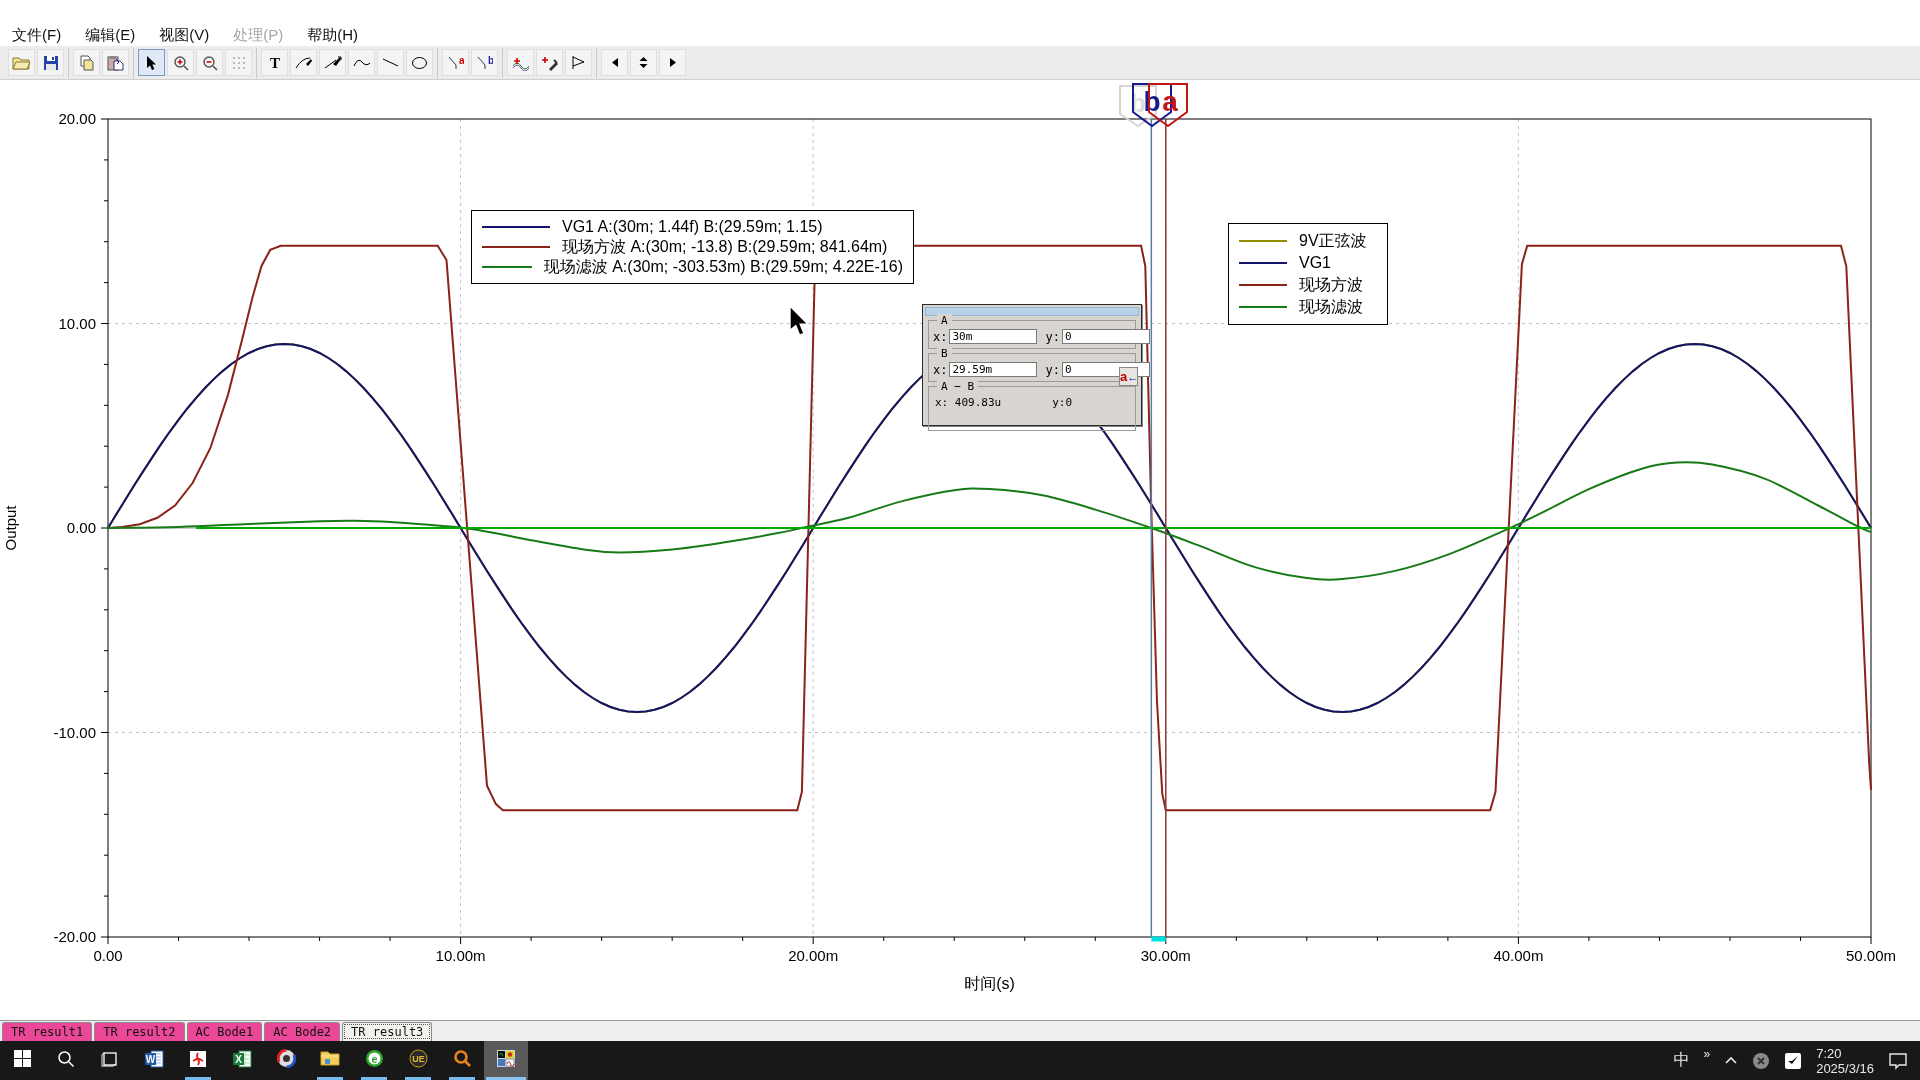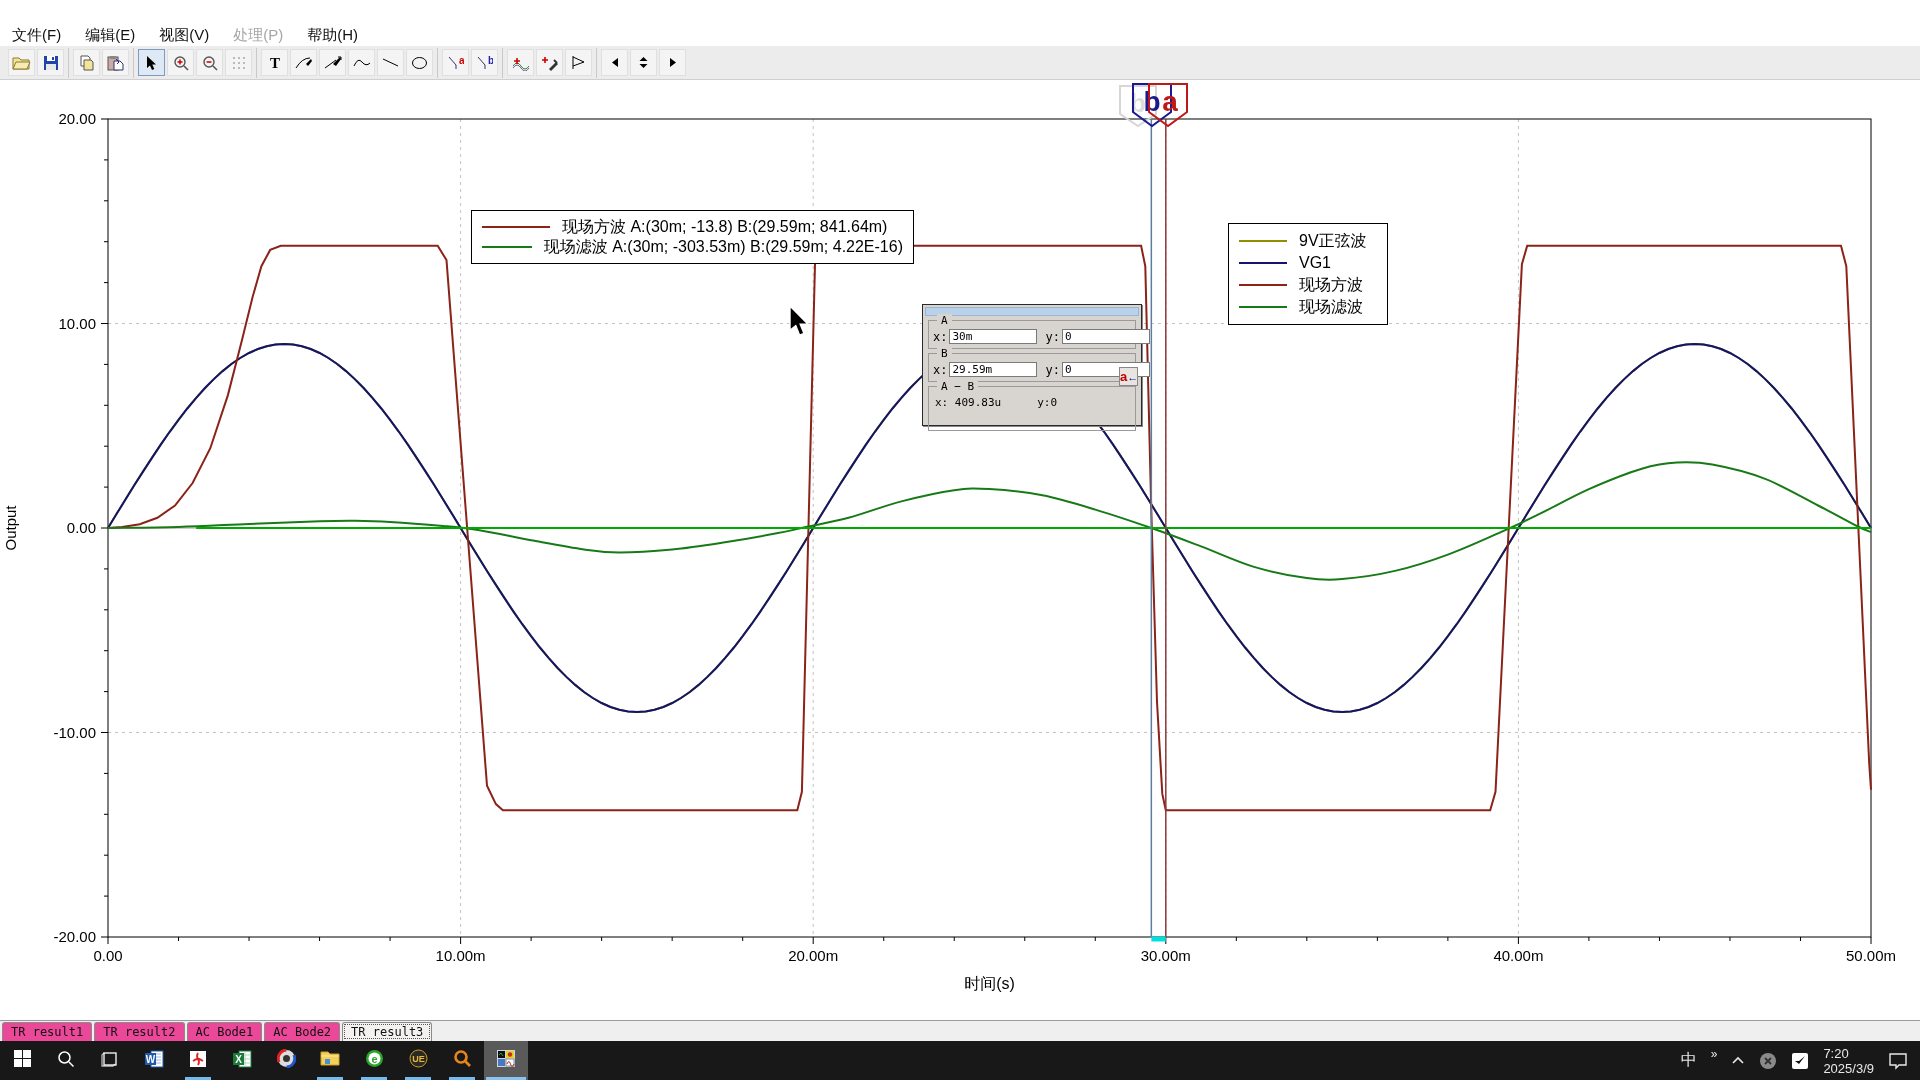--- a/index.html
+++ b/index.html
@@ -51,21 +51,21 @@
   
   #cursor-panel { position:absolute; left:922px; top:224px; width:220px; height:122px;
     background:#d8d5d0; border:1px solid #2a2a2a; box-shadow:1px 1px 0 #888; z-index:7; font-size:12px; }
   #cursor-panel .drag-strip { height:9px; margin:2px 2px 1px 2px; background:#b9d2ea; border:1px solid #9ab6d2; }
   .cp-group { position:relative; margin:4px 5px 0 5px; border:1px solid #9a9a9a; padding:8px 4px 4px 4px; }
   .cp-group-label { position:absolute; top:-7px; left:8px; background:#d8d5d0; padding:0 4px;
     font-family:"DejaVu Sans Mono", monospace; font-size:11px; }
   .cp-row { display:flex; align-items:center; gap:2px; font-family:"DejaVu Sans Mono", monospace; }
   .cp-row input { width:88px; height:15px; border:1px solid #7a7a7a; background:#fff;
     font-family:"DejaVu Sans Mono", monospace; font-size:11px; padding:0 2px; }
-  .cp-ab { display:flex; gap:36px; font-family:"DejaVu Sans Mono", monospace; font-size:11px; padding:1px 2px 2px 2px; }
+  .cp-ab { display:flex; gap:51px; font-family:"DejaVu Sans Mono", monospace; font-size:11px; padding:1px 2px 2px 2px; }
   #cp-swap { position:absolute; right:3px; top:62px; width:19px; height:19px; background:#e8e5e0;
     border:1px solid #888; font-weight:bold; font-size:13px; color:#c00000; text-align:center; line-height:17px; z-index:8; }
   #cp-swap .arrow { color:#0000c0; font-size:11px; }
 
   
   #tabstrip { position:absolute; left:0; top:1020px; width:1920px; height:21px;
     background:#efefef; border-top:1px solid #9a9a9a; display:flex; align-items:flex-end; padding-left:2px;
     font-family:"DejaVu Sans Mono", monospace; }
   .page-tab { height:19px; padding:2px 8px 0 8px; margin-right:2px; background:#ec4899;
     border:1px solid #8a8a8a; border-bottom:none; border-radius:3px 3px 0 0; font-size:12px; color:#111; }
@@ -377,20 +377,24 @@
         <path d="M108.0 528.0 L122.1 527.0 L139.7 524.3 L157.4 517.8 L175.0 505.5 L192.6 483.0 L210.3 448.2 L227.9 395.1 L242.0 339.9 L252.6 296.9 L261.4 266.2 L270.2 249.9 L280.8 245.8 L437.7 245.8 L446.5 260.1 L487.0 785.7 L495.9 804.1 L502.9 810.2 L797.3 810.2 L801.9 791.8 L815.0 264.2 L819.5 245.8 L1141.1 245.8 L1145.3 266.2 L1151.3 510.8 L1157.0 701.8 L1162.3 793.9 L1165.8 810.2 L1490.2 810.2 L1495.5 791.8 L1521.9 264.2 L1527.2 245.8 L1841.0 245.8 L1846.3 266.2 L1869.2 763.2 L1871.0 789.8" fill="none" stroke="#8a2318" stroke-width="2"></path>
         <path d="M108.0 528.0 C119.8 527.8 155.0 527.7 178.5 527.0 C202.0 526.3 225.5 524.9 249.0 523.9 C272.5 523.0 301.9 521.8 319.6 521.3 C337.2 520.7 343.1 520.7 354.8 520.8 C366.6 520.9 375.4 521.0 390.1 521.9 C404.8 522.7 428.3 524.6 443.0 526.0 C457.7 527.3 463.5 527.7 478.2 530.0 C492.9 532.4 513.5 537.0 531.1 540.3 C548.8 543.5 569.3 547.4 584.0 549.5 C598.7 551.5 604.6 552.5 619.3 552.5 C634.0 552.5 654.5 551.2 672.2 549.5 C689.8 547.8 707.4 545.0 725.0 542.3 C742.7 539.6 764.4 535.7 777.9 533.1 C791.5 530.6 794.4 529.5 806.1 527.0 C817.9 524.4 832.6 522.0 848.5 517.8 C864.3 513.5 883.7 506.0 901.4 501.4 C919.0 496.8 939.5 492.2 954.2 490.2 C968.9 488.1 974.8 488.3 989.5 489.1 C1004.2 490.0 1024.8 491.9 1042.4 495.3 C1060.0 498.7 1077.1 504.1 1095.3 509.6 C1113.4 515.0 1133.7 521.9 1151.3 528.0 C1169.0 534.1 1184.0 539.9 1201.1 546.4 C1218.2 552.9 1236.3 561.6 1254.0 566.9 C1271.6 572.1 1292.1 576.1 1306.8 578.1 C1321.5 580.1 1327.4 580.3 1342.1 579.1 C1356.8 577.9 1377.4 575.0 1395.0 570.9 C1412.6 566.9 1430.3 561.1 1447.9 554.6 C1465.5 548.1 1486.1 538.6 1500.8 532.1 C1515.5 525.6 1521.3 522.9 1536.0 515.7 C1550.7 508.6 1571.3 497.0 1588.9 489.1 C1606.6 481.3 1627.1 473.1 1641.8 468.7 C1656.5 464.3 1665.3 463.2 1677.1 462.6 C1688.8 461.9 1697.6 461.9 1712.3 464.6 C1727.0 467.3 1747.6 472.1 1765.2 478.9 C1782.8 485.7 1802.8 497.7 1818.1 505.5 C1833.4 513.3 1848.1 521.5 1856.9 526.0 C1865.7 530.4 1868.6 531.1 1871.0 532.1" fill="none" stroke="#177a17" stroke-width="2"></path>
         <path d="M196.2 528.0 L1871.0 528.0" fill="none" stroke="#00aa00" stroke-width="2"></path>
         <line x1="1151.3434" y1="119" x2="1151.3434" y2="937" stroke="#5a7da0" stroke-width="1.5"></line>
         <line x1="1165.8" y1="119" x2="1165.8" y2="937" stroke="#8a3a3a" stroke-width="1.5"></line>
         <line x1="1151.3434" y1="939" x2="1165.8" y2="939" stroke="#00dede" stroke-width="5"></line>
       </svg>
 
   <div id="legend-main" class="legend-box">
         <div class="legend-row">
+          <span class="legend-swatch" style="background: rgb(20, 20, 110);"></span>
+          <span class="legend-text">VG1   A:(30m; 1.44f) B:(29.59m; 1.15)</span>
+        </div>
+        <div class="legend-row">
           <span class="legend-swatch" style="background: rgb(138, 35, 24);"></span>
           <span class="legend-text">现场方波   A:(30m; -13.8) B:(29.59m; 841.64m)</span>
         </div>
         <div class="legend-row">
           <span class="legend-swatch" style="background: rgb(23, 122, 23);"></span>
           <span class="legend-text">现场滤波   A:(30m; -303.53m) B:(29.59m; 4.22E-16)</span>
         </div>
       </div>
 
   <div id="legend-side" class="legend-box">
@@ -574,21 +578,21 @@
           </svg>
     </span>
     <span class="tray-ico">
       <svg width="18" height="18" viewBox="0 0 18 18">
             <rect x="1" y="1" width="16" height="16" rx="2" fill="#fff"></rect>
             <path d="M4 9 L8 12 L14 4 L8 9 Z" fill="#111"></path>
           </svg>
     </span>
     <div id="clock">
       <div>7:20</div>
-      <div>2025/3/9</div>
+      <div>2025/3/16</div>
     </div>
     <span class="tray-ico">
       <svg width="20" height="18" viewBox="0 0 20 18" fill="none" stroke="#e8e8e8" stroke-width="1.4">
         <path d="M2 2 h16 v11 h-7 l-3 3 v-3 h-6 z"></path>
           </svg>
     </span>
   </div>
 </div>
 
 </div>

